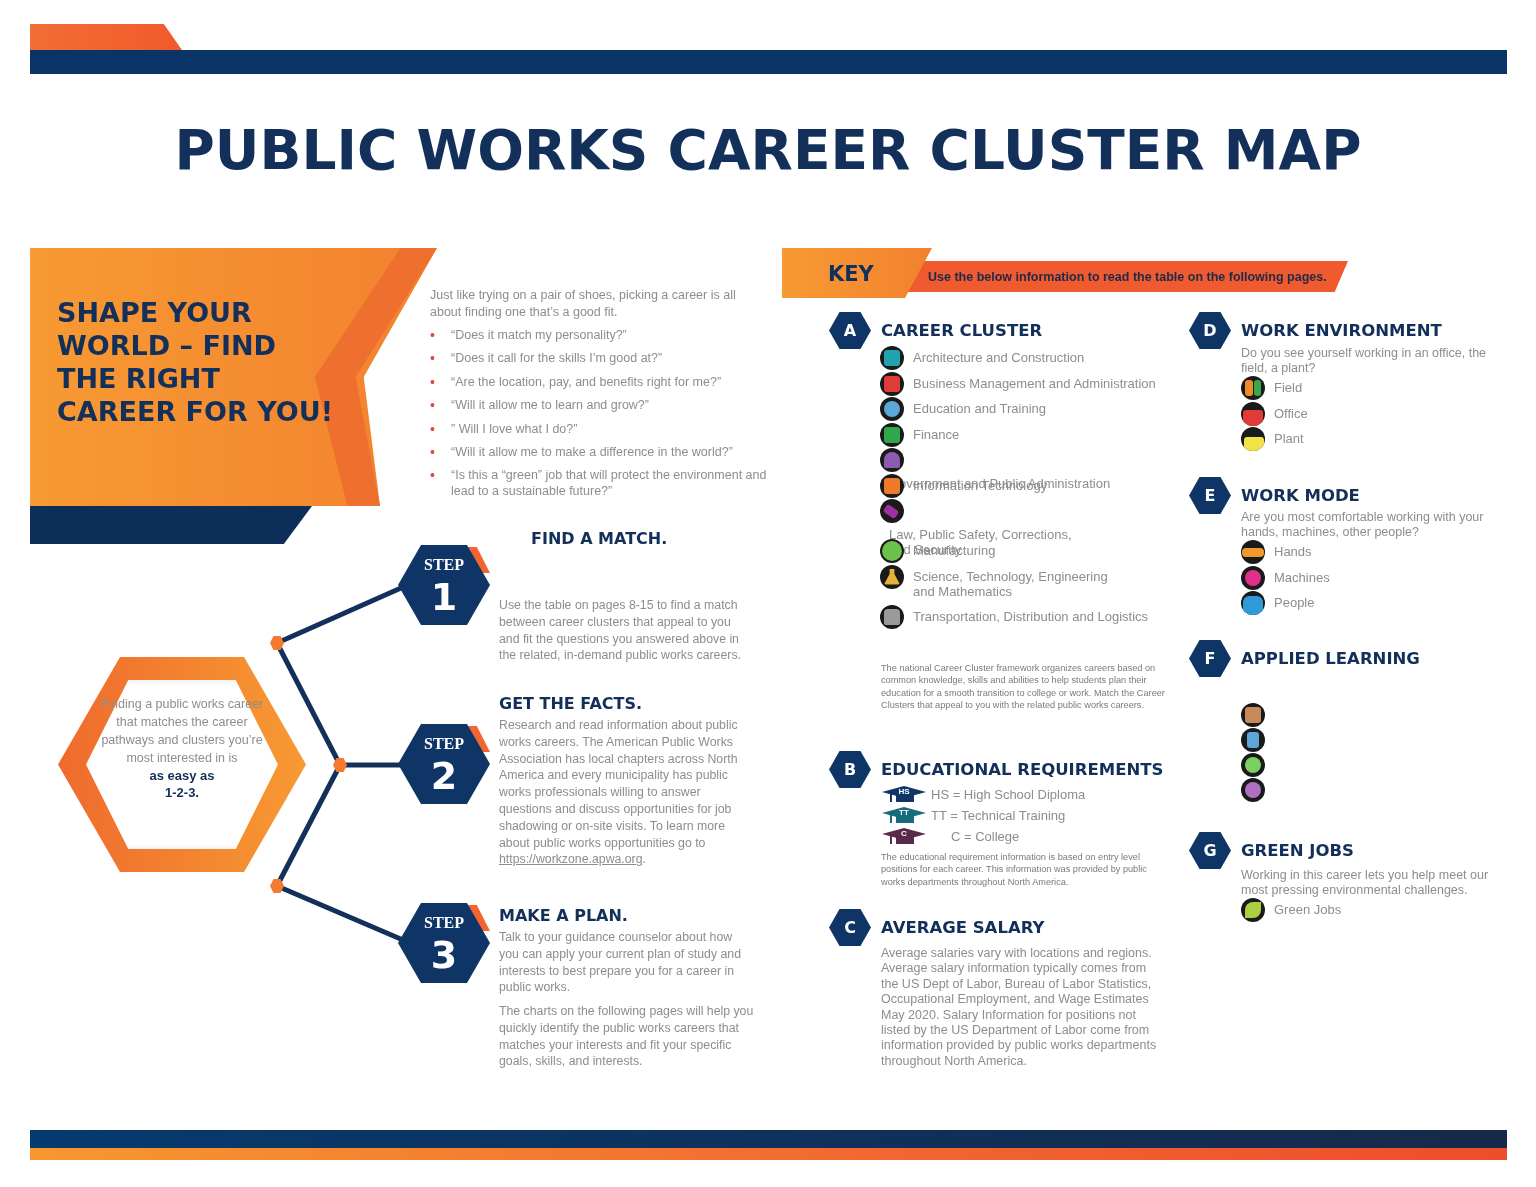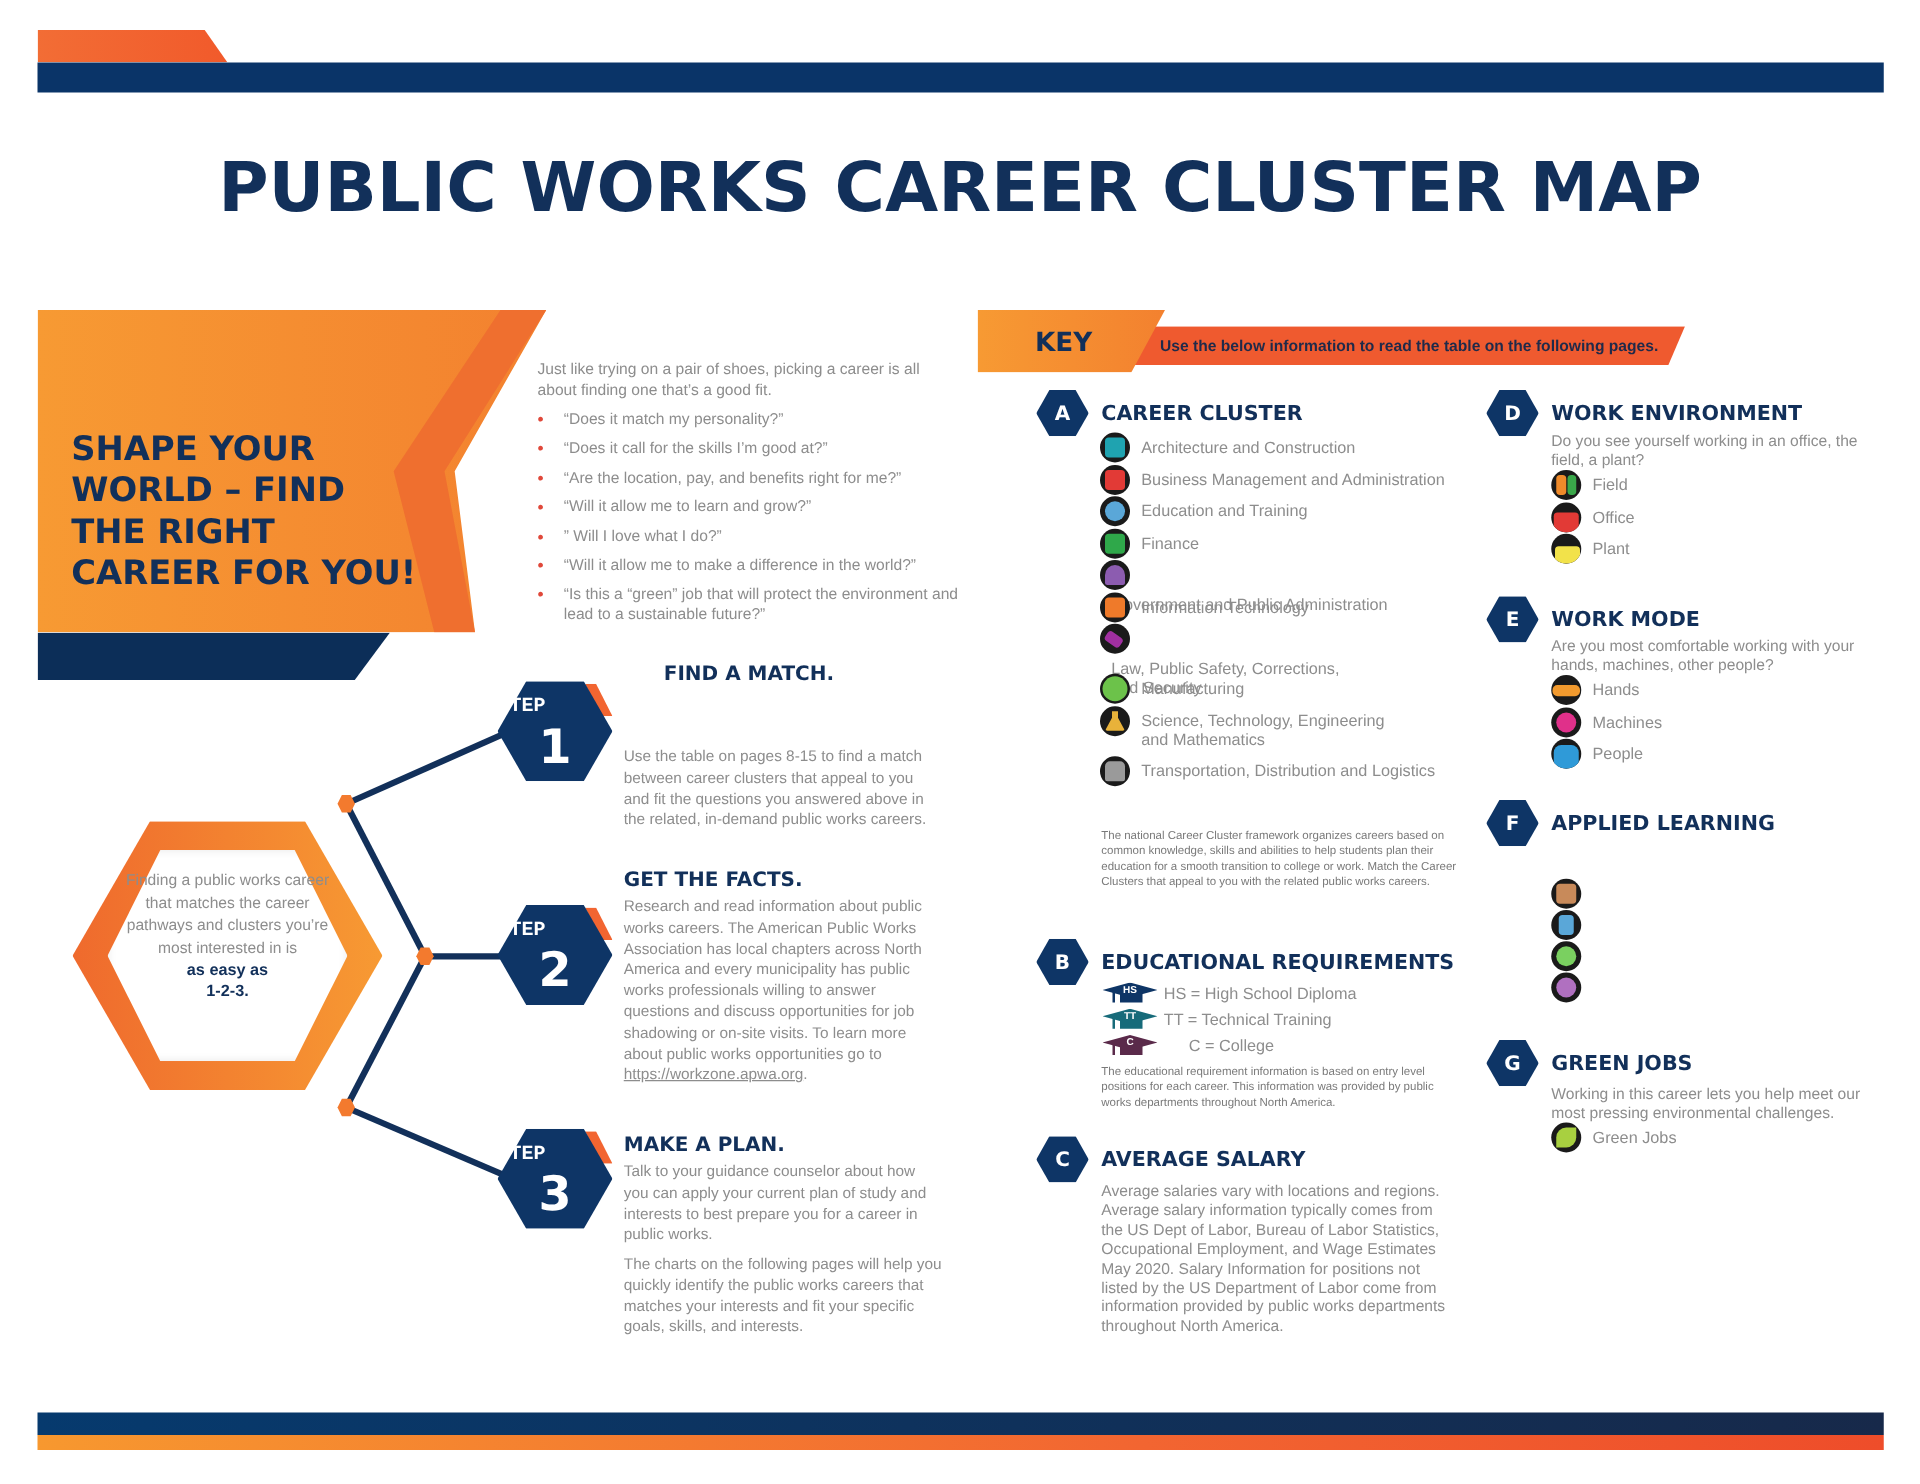--- a/index.html
+++ b/index.html
@@ -28,21 +28,21 @@
   .hero-orange { left: 30px; top: 248px; width: 407px; height: 258px;
     background: linear-gradient(90deg, #f79a33, #f3812f);
     clip-path: polygon(0 0, 100% 0, 82% 50%, 86% 100%, 0 100%); }
   .hero-orange-edge { left: 30px; top: 248px; width: 407px; height: 258px;
     background: #ef6f2f;
     clip-path: polygon(91% 0, 100% 0, 80% 50%, 86% 100%, 78% 100%, 70% 50%); }
   .hero-navy { left: 30px; top: 506px; width: 282px; height: 38px; background: #0c2e58;
     clip-path: polygon(0 0, 100% 0, 90% 100%, 0 100%); }
   .hero-title { left: 57px; top: 296px; width: 280px;
     font-family: "DejaVu Sans", sans-serif; font-weight: 700; font-size: 27px;
-    line-height: 33px; color: #12305a; margin-top: 47px; }
+    line-height: 33px; color: #12305a; }
 
   .intro { left: 430px; top: 287px; width: 330px; font-size: 12.5px; line-height: 17px; color: #8d8d8d; }
   .bullets { left: 430px; top: 327px; width: 340px; list-style: none; }
   .bullets li { position: relative; padding-left: 21px; font-size: 12.5px; line-height: 16px; margin-bottom: 7.4px; color: #8d8d8d; }
   .bullets li::before { content: "\2022"; position: absolute; left: 0; top: 0; color: #e0483a; font-size: 14px; }
 
   
   .big-hex { left: 58px; top: 657px; width: 248px; height: 215px;
     background: linear-gradient(90deg, #ef6a2d, #f79a33);
     clip-path: polygon(25% 0, 75% 0, 100% 50%, 75% 100%, 25% 100%, 0 50%); }
@@ -52,21 +52,21 @@
   .big-hex-text { left: 96px; top: 695px; width: 172px; text-align: center; font-size: 12.5px; line-height: 18px; color: #8d8d8d; }
   .big-hex-strong { display: block; font-weight: 700; color: #12305a; font-size: 13px; line-height: 17px; }
 
   .connector { left: 0; top: 0; }
 
   
   .step-hex { width: 92px; height: 80px; background: #0e3566;
     clip-path: polygon(25% 0, 75% 0, 100% 50%, 75% 100%, 25% 100%, 0 50%); }
   .step-accent { width: 22px; height: 26px; background: #f26531;
     clip-path: polygon(0 0, 40% 0, 100% 100%, 60% 100%); }
-  .step-word { width: 92px; text-align: left; color: #ffffff; font-family: Liberation Mono, monospace; font-weight: 700; font-size: 16px; }
+  .step-word { width: 92px; text-align: center; color: #ffffff; font-family: Liberation Serif, serif; font-weight: 700; font-size: 16px; }
   .step-num { width: 92px; text-align: center; color: #ffffff; font-family: "DejaVu Sans", sans-serif; font-weight: 700; font-size: 38px; line-height: 38px; }
   .step-title { font-family: "DejaVu Sans", sans-serif; font-weight: 700; font-size: 16px; color: #12305a; }
   .step-body { width: 255px; font-size: 12.3px; line-height: 16.8px; color: #8d8d8d; }
   .step-body a { color: #8d8d8d; text-decoration: underline; }
 
   
   .key-orange { left: 782px; top: 248px; width: 150px; height: 50px;
     background: linear-gradient(90deg, #f79a33, #f3812f);
     clip-path: polygon(0 0, 100% 0, 82% 100%, 0 100%); }
   .key-red { left: 905px; top: 261px; width: 443px; height: 31px; background: #ef5a2f;

